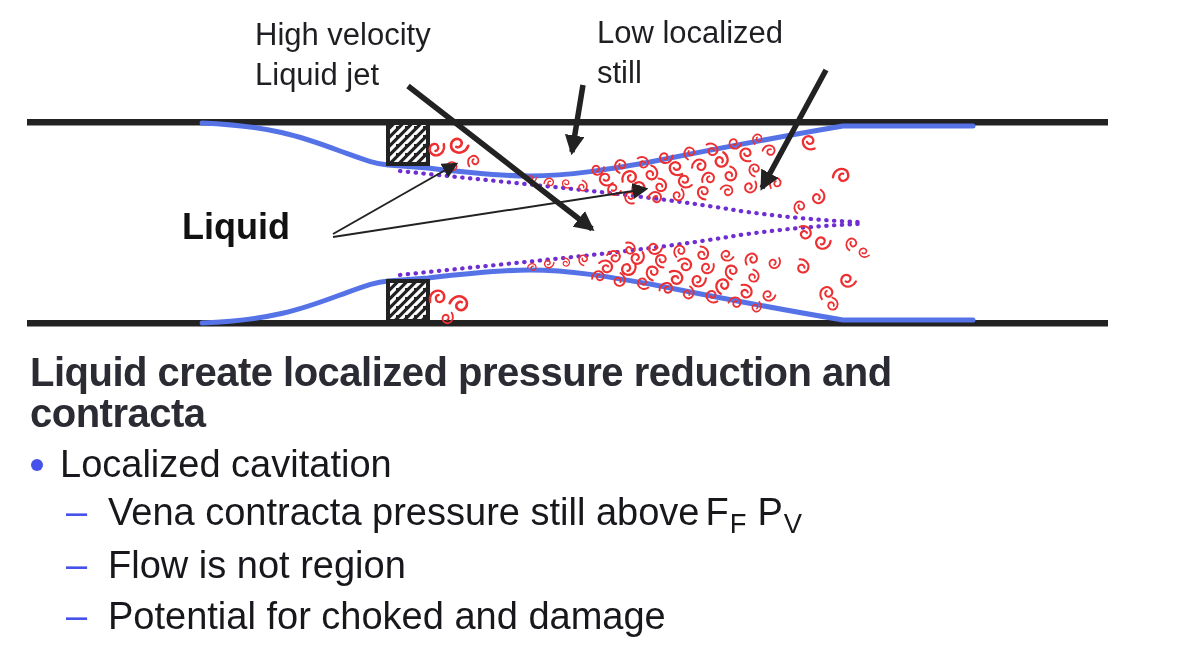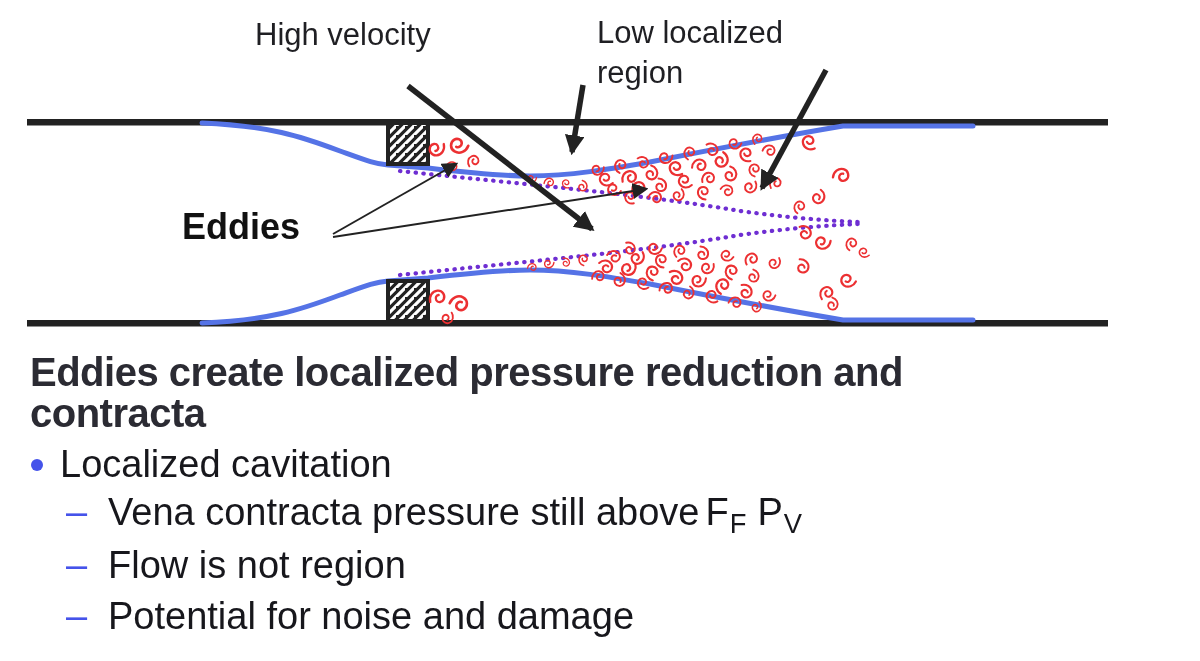--- a/index.html
+++ b/index.html
@@ -152,38 +152,39 @@
     <path d="M408,86 L592,229" stroke="#222" stroke-width="5.5" fill="none" marker-end="url(#ahBig)"></path>
     <path d="M583,85 L572,152" stroke="#222" stroke-width="5.5" fill="none" marker-end="url(#ahBig)"></path>
     <path d="M826,70 L762,188" stroke="#222" stroke-width="5.5" fill="none" marker-end="url(#ahBig)"></path>
 
     <path d="M333,234 L456,164" stroke="#222" stroke-width="2" fill="none" marker-end="url(#ahSmall)"></path>
     <path d="M333,237 L646,189" stroke="#222" stroke-width="2" fill="none" marker-end="url(#ahSmall)"></path>
   </svg>
 
   <div class="dlabel" style="left:255px;top:15px;">
     <div>High velocity</div>
+    <div>Liquid jet</div>
   </div>
   <div class="dlabel" style="left:597px;top:13px;">
     <div>Low localized</div>
-    <div>region</div>
+    <div>still</div>
   </div>
-  <div class="eddies-label" style="left:182px;top:206px;">Eddies</div>
+  <div class="eddies-label" style="left:182px;top:206px;">Liquid</div>
 
-  <div class="heading" style="top:350px;">Eddies create localized pressure reduction and</div>
+  <div class="heading" style="top:350px;">Liquid create localized pressure reduction and</div>
   <div class="heading" style="top:391px;">contracta</div>
 
   <span class="bullet-dot"></span>
   <div class="cap-line" style="left:60px;top:443px;">Localized cavitation</div>
 
   <div class="cap-line" style="left:66px;top:491px;">
     <span class="dash">–</span><span>Vena contracta pressure still above</span><span class="formula"><span class="fgrp"><span>F</span><sub class="fsub">F</sub></span><span class="fgrp"><span>P</span><sub class="fsub">V</sub></span></span>
   </div>
 
   <div class="cap-line" style="left:66px;top:544px;">
     <span class="dash">–</span><span>Flow is not region</span>
   </div>
 
   <div class="cap-line" style="left:66px;top:595px;">
-    <span class="dash">–</span><span>Potential for noise and damage</span>
+    <span class="dash">–</span><span>Potential for choked and damage</span>
   </div>
 
 </div>
 
 </body></html>

